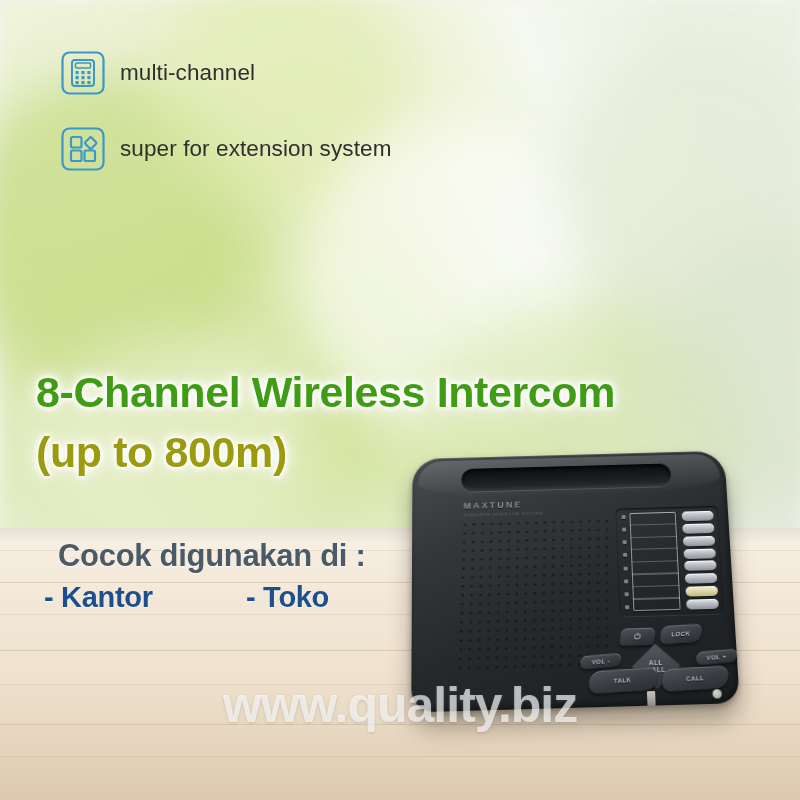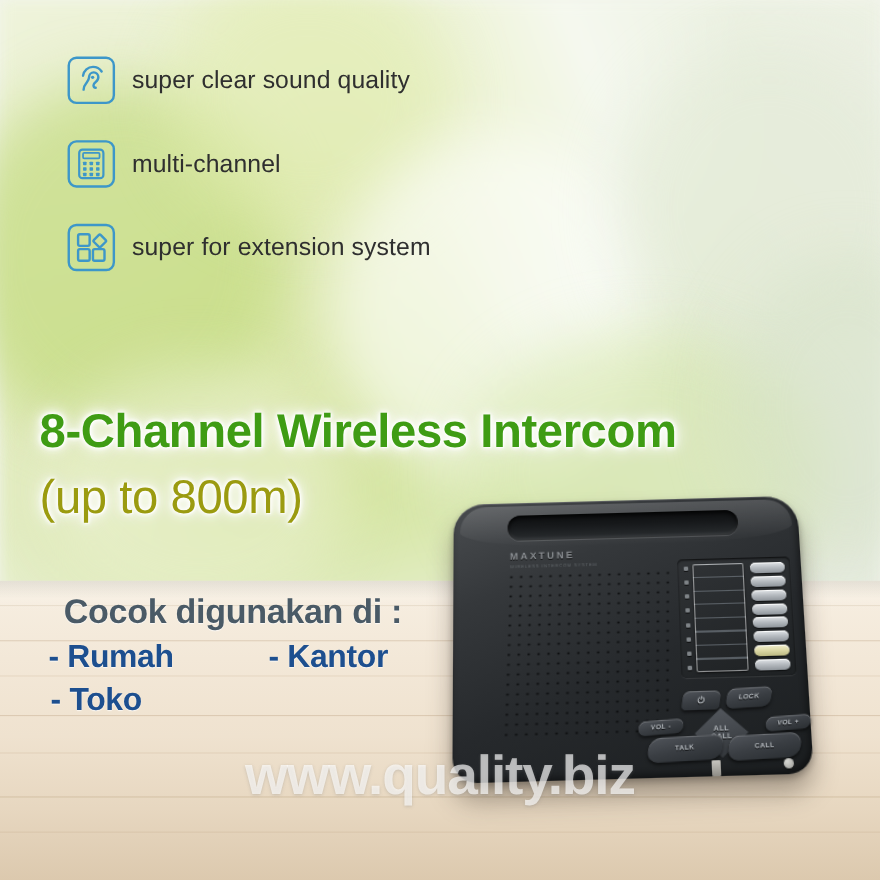--- a/index.html
+++ b/index.html
@@ -65,21 +65,21 @@
   .hl-1 {
     font-size:43px; font-weight:bold; color:#3f9c14; letter-spacing:-.4px;
     white-space:nowrap;
     text-shadow:
       0 0 5px #fff, 0 0 5px #fff, 0 0 9px #fff,
       0 0 14px rgba(255,255,255,.95), 0 0 20px rgba(255,255,255,.8),
       1px 1px 0 rgba(255,255,255,.6);
   }
   .hl-2 {
     margin-top:11px;
-    font-size:43px; font-weight:normal; color:#9b9b10; letter-spacing:-.4px;
+    font-size:43px; font-weight:bold; color:#9b9b10; letter-spacing:-.4px;
     white-space:nowrap;
     text-shadow:
       0 0 5px #fff, 0 0 5px #fff, 0 0 9px #fff,
       0 0 14px rgba(255,255,255,.95), 0 0 20px rgba(255,255,255,.8),
       1px 1px 0 rgba(255,255,255,.6);
   }
 
   
   .usage { position:absolute; left:30px; top:538px; width:400px; }
   .usage-title {
@@ -243,31 +243,20 @@
   <div class="plank soft" style="top:86px"></div>
   <div class="plank" style="top:122px"></div>
   <div class="plank soft" style="top:156px"></div>
   <div class="plank" style="top:196px"></div>
   <div class="plank soft" style="top:228px"></div>
 </div>
 <div class="wood-shadow"></div>
 
 <div class="features">
 
-  <div class="feature">
-    <span class="feat-icon">
-      <svg viewBox="0 0 46 46">
-        <rect x="2.5" y="2.5" width="41" height="41" rx="7" fill="none" stroke="#3d97c9" stroke-width="2.2"></rect>
-        <path d="M16 31.5c0-3 1.2-4.4 2.6-6.1 1.4-1.7 2.4-3 2.4-5.4a4.2 4.2 0 0 1 8.4 0c0 2.6-1.1 3.6-2.4 4.5-1.1.8-2 1.5-2 3.1 0 1.4.9 2.2 2 2.2" fill="none" stroke="#3d97c9" stroke-width="2.2" stroke-linecap="round"></path>
-        <path d="M15.5 18.8c.7-4.6 4.4-8 9-8 3.3 0 6.2 1.6 7.9 4.2" fill="none" stroke="#3d97c9" stroke-width="2.2" stroke-linecap="round"></path>
-        <circle cx="24.2" cy="20.3" r="1.5" fill="#3d97c9"></circle>
-      </svg>
-    </span>
-    <span class="feat-text">super clear sound quality</span>
-  </div>
 
 
   <div class="feature">
     <span class="feat-icon">
       <svg viewBox="0 0 46 46">
         <rect x="2.5" y="2.5" width="41" height="41" rx="7" fill="none" stroke="#3d97c9" stroke-width="2.2"></rect>
         <rect x="12" y="10" width="22" height="26" rx="3" fill="none" stroke="#3d97c9" stroke-width="2"></rect>
         <rect x="15.5" y="13" width="15" height="5" rx="1" fill="none" stroke="#3d97c9" stroke-width="1.6"></rect>
         <g fill="#3d97c9">
           <rect x="15.5" y="21" width="3.2" height="3.2" rx=".6"></rect>
@@ -301,21 +290,20 @@
 </div>
 
 <div class="headline">
   <div class="hl-1">8-Channel Wireless Intercom</div>
   <div class="hl-2">(up to 800m)</div>
 </div>
 
 <div class="usage">
   <div class="usage-title">Cocok digunakan di :</div>
   <div class="usage-grid">
-    <div class="usage-item">- Rumah</div>
     <div class="usage-item">- Kantor</div>
     <div class="usage-item col2">- Toko</div>
   </div>
 </div>
 
 <div class="device-wrap">
   <div class="device">
     <div class="dev-top-sheen"></div>
     <div class="handle"></div>
     <div class="brand">MAXTUNE</div>

